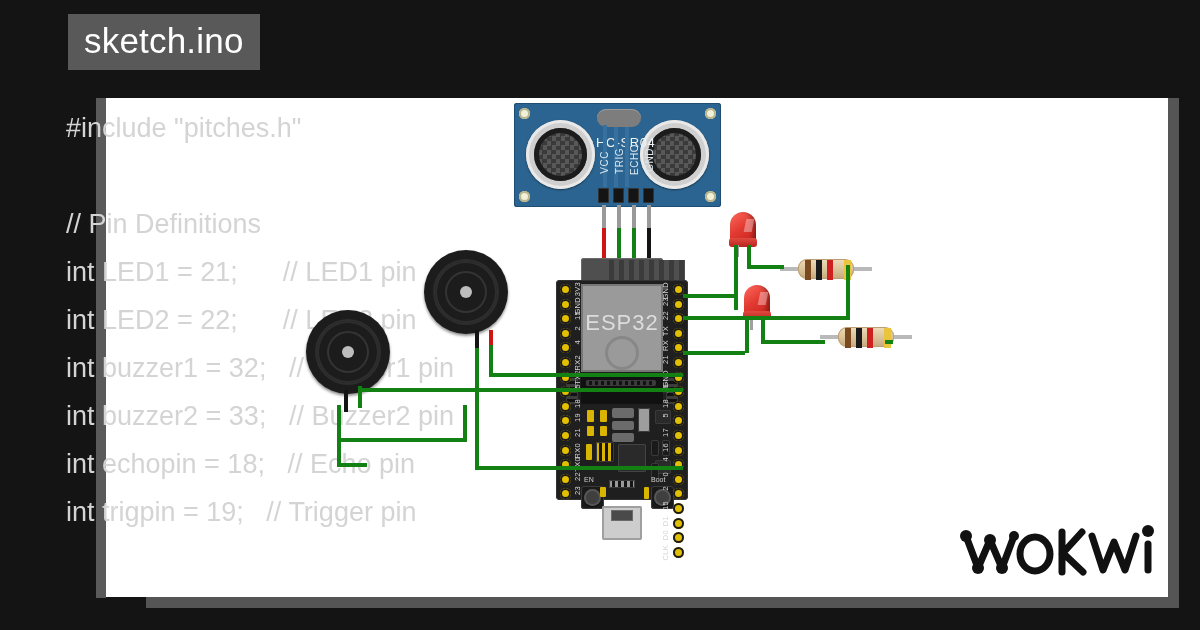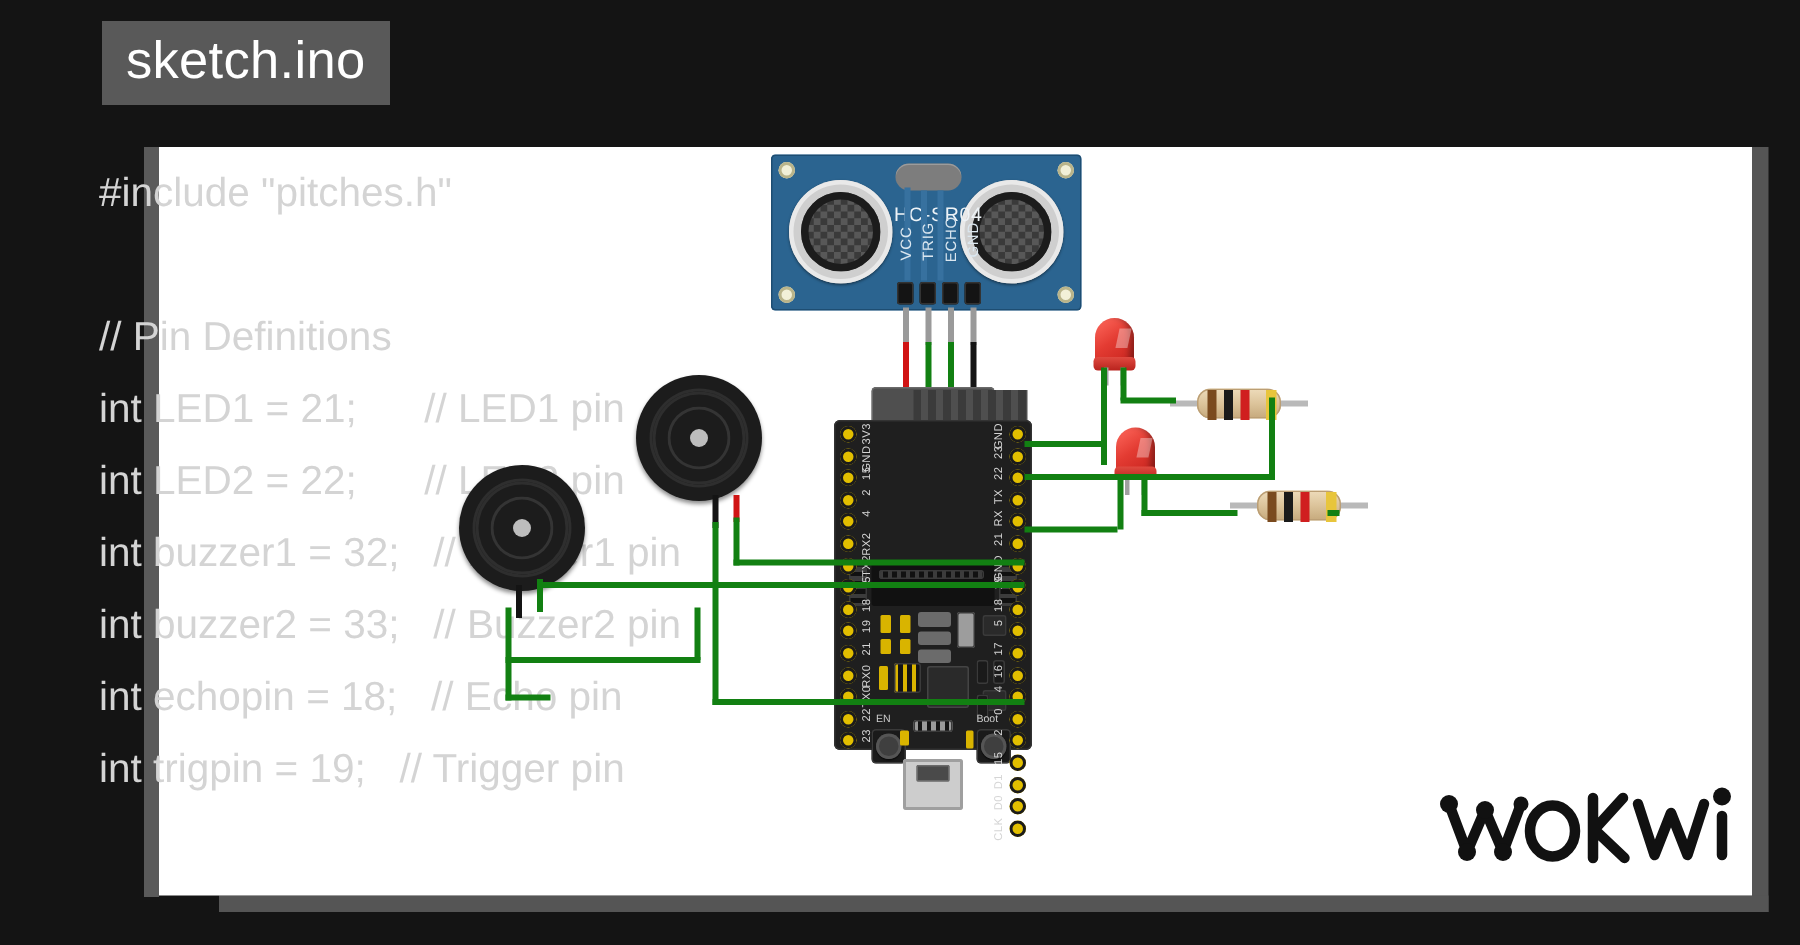--- a/index.html
+++ b/index.html
@@ -199,20 +199,24 @@
   <div class="wire h" style="left:632px;top:402px;width:51px;"></div>
 
   <div class="wire black v" style="left:647px;top:228px;height:48px;"></div>
   <div class="wire black h" style="left:647px;top:272px;width:36px;"></div>
 
   <div id="esp32">
     <div class="shield">
       <div class="antbar"></div>
     </div>
     <div class="pcb"></div>
+    <div class="shield2">
+      <div class="sname">ESP32</div>
+      <div class="swm"></div>
+    </div>
 
     <div class="blk" style="left:25px;top:116px;width:82px;height:30px;"></div>
     <div class="chip" style="left:30px;top:122px;width:70px;height:6px;
          background:repeating-linear-gradient(90deg,#3c3c3c 0 3px,#111 0 6px);"></div>
     <div class="chip" style="left:10px;top:120px;width:12px;height:26px;
          background:repeating-linear-gradient(180deg,#3c3c3c 0 3px,#111 0 6px);"></div>
     <div class="chip" style="left:110px;top:120px;width:12px;height:26px;
          background:repeating-linear-gradient(180deg,#3c3c3c 0 3px,#111 0 6px);"></div>
 
     <div class="pad" style="left:31px;top:152px;width:7px;height:12px;"></div>

